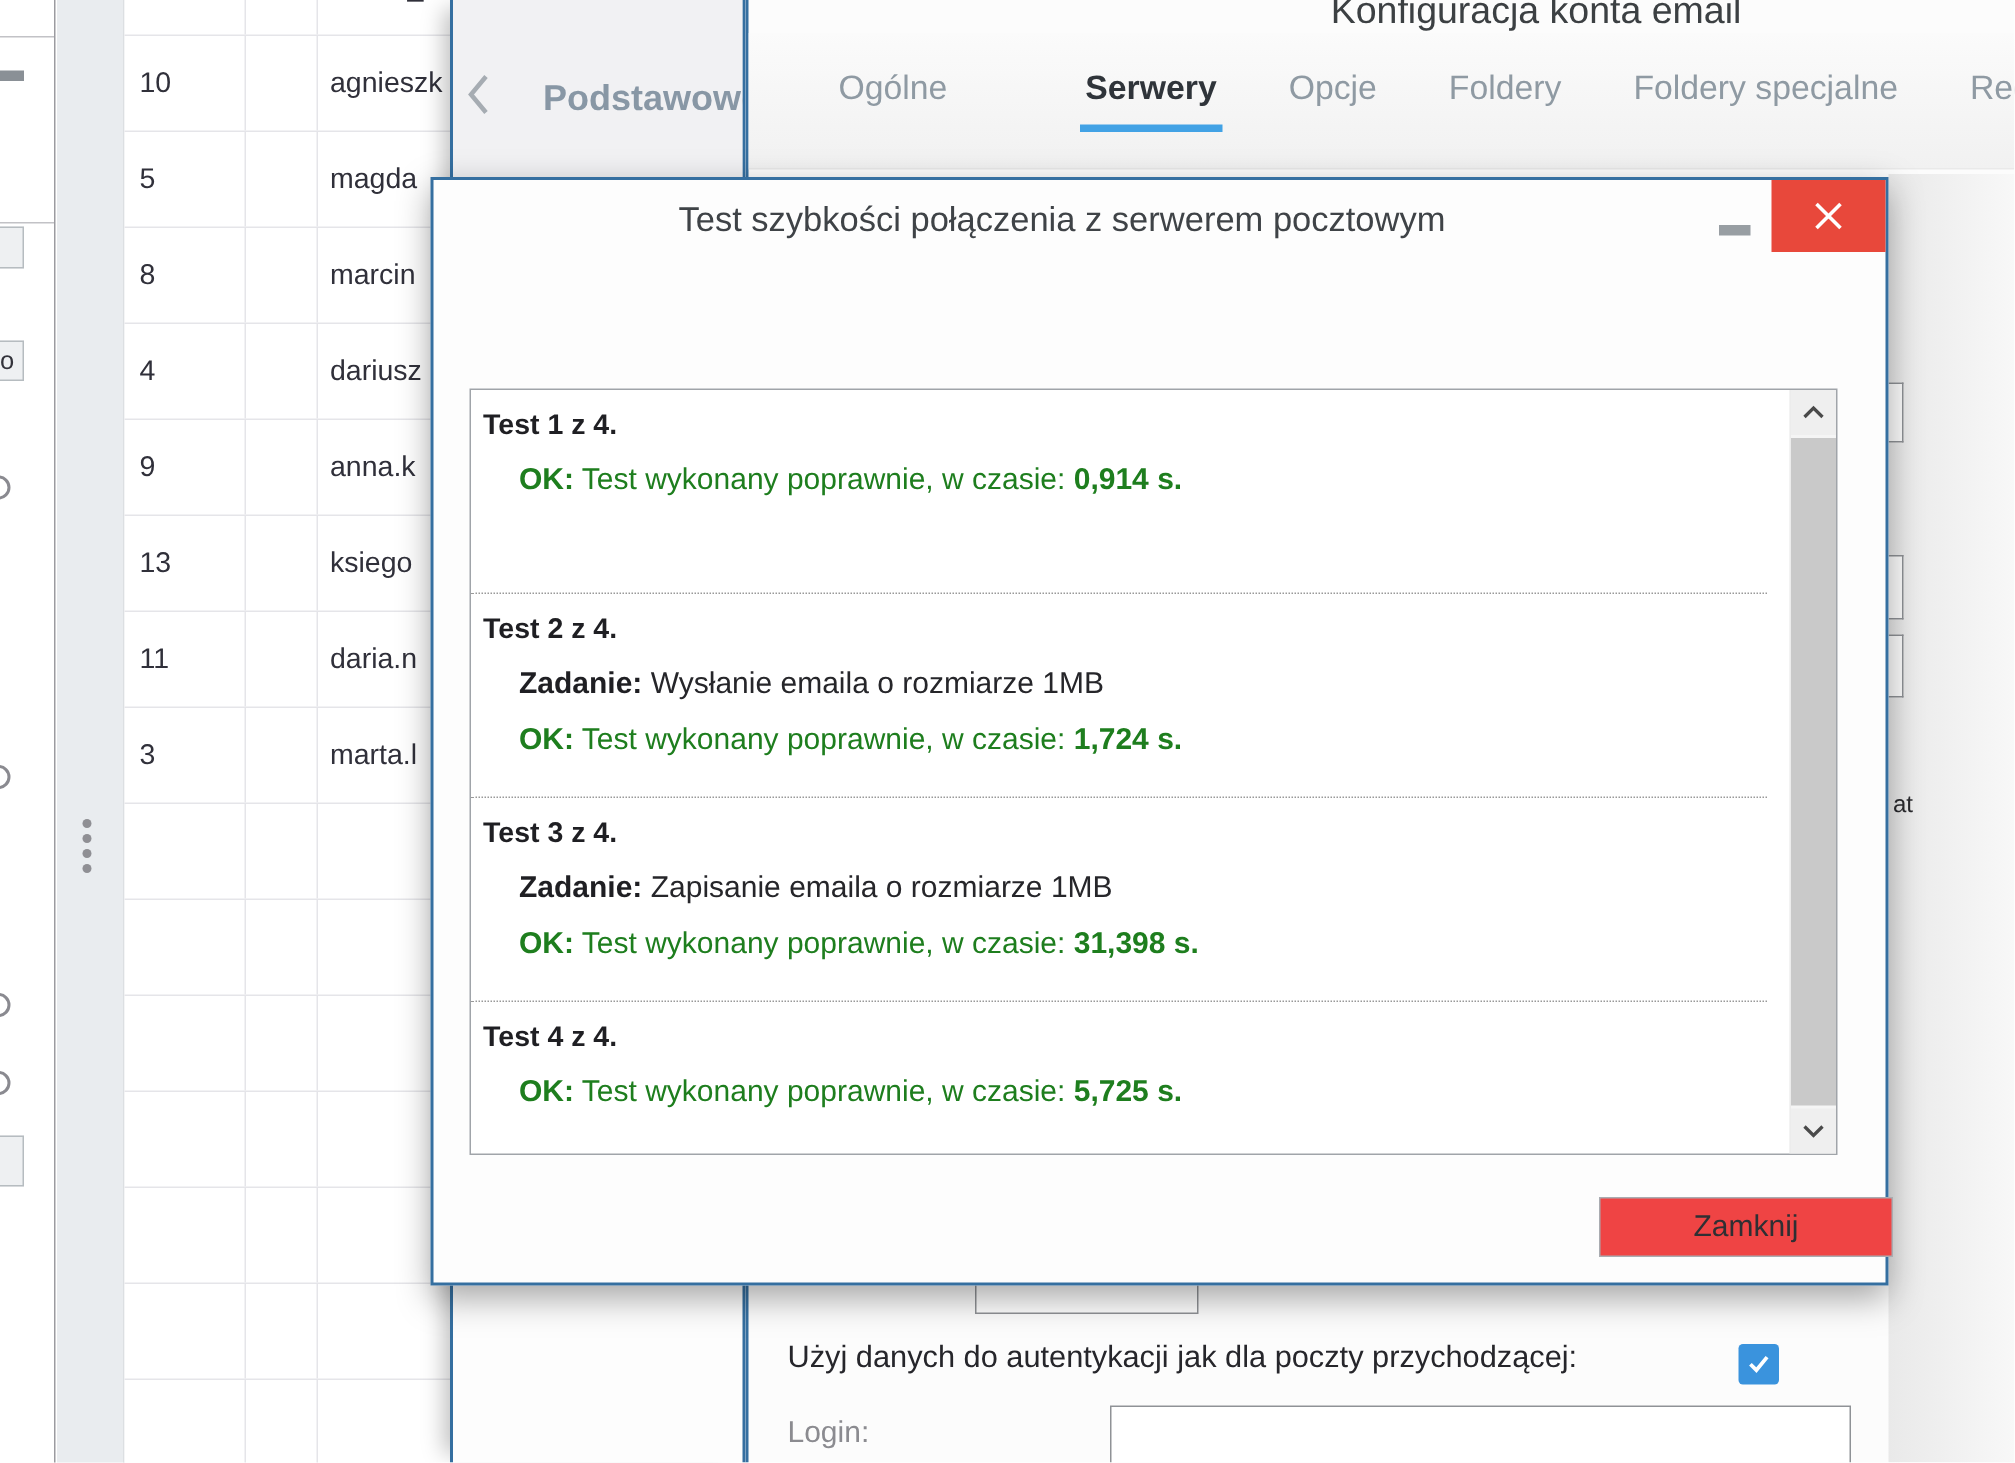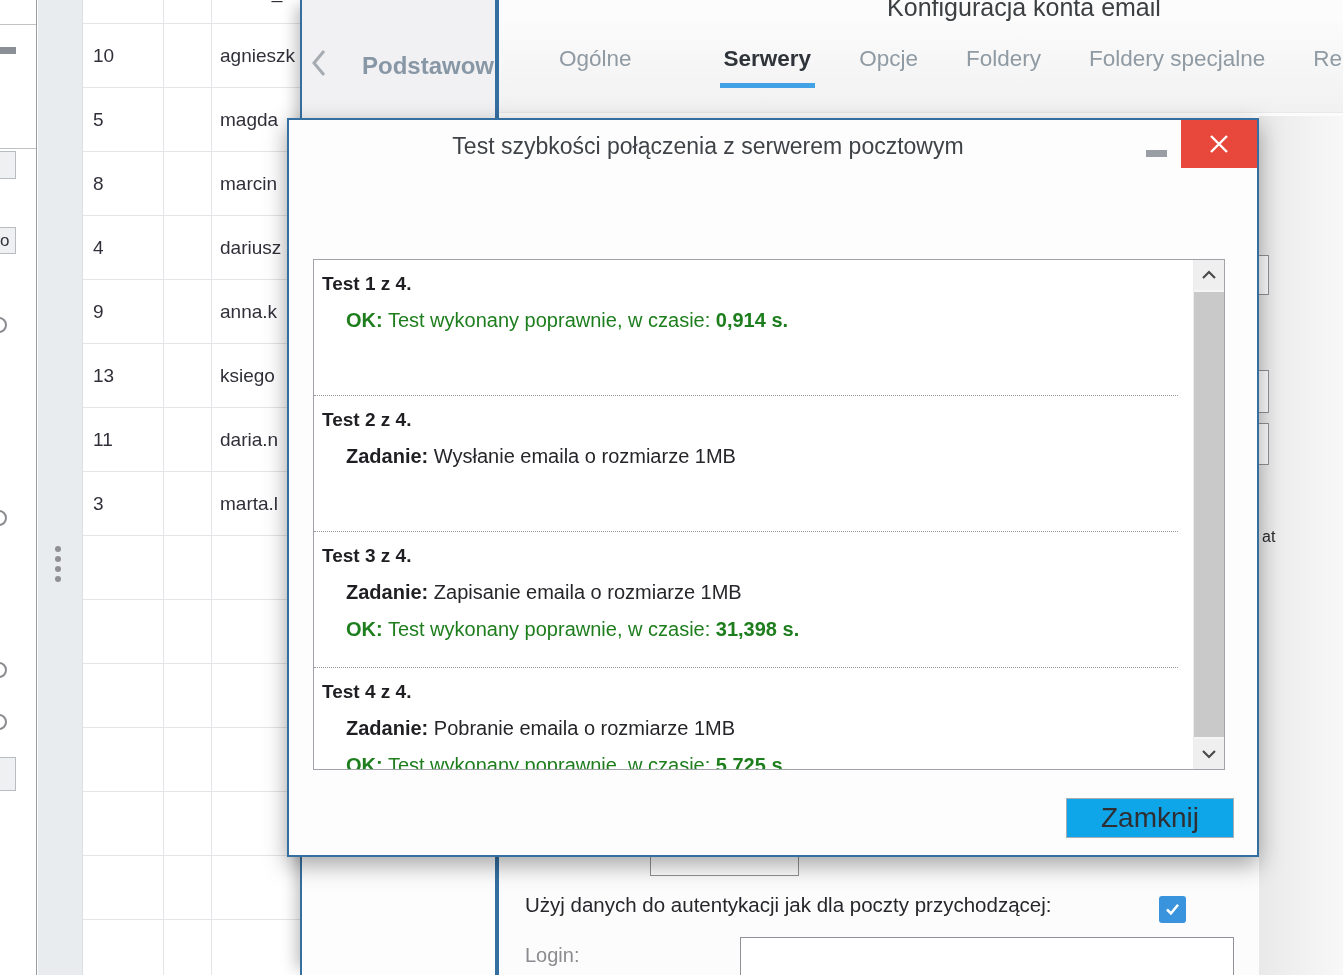--- a/index.html
+++ b/index.html
@@ -93,22 +93,22 @@
   .t-line b { color:#1f1f23; }
   .t-ok { color:#1e7e1e; }
   .t-ok b, .t-ok .time { color:#1e7e1e; font-weight:bold; }
   .scrollbar { position:absolute; right:0; top:0; bottom:0; width:31px; background:#f5f5f5;
                border-left:1px solid #ececec; }
   .sb-btn { position:absolute; left:0; right:0; height:30px; background:#efefef;
             display:flex; align-items:center; justify-content:center; cursor:pointer; }
   .sb-up { top:0; } .sb-down { bottom:0; }
   .sb-thumb { position:absolute; left:0; right:0; top:32px; height:445px; background:#c9c9c9;
               cursor:grab; }
-  .close-btn { position:absolute; left:777px; top:678px; width:168px; height:40px;
-               background:#0ea5e9; border:1px solid #a9acb1; font-size:28px; color:#2f2f33;
+  .close-btn { position:absolute; left:777px; top:678px; width:196px; height:40px;
+               background:#ef4444; border:1px solid #a9acb1; font-size:20px; color:#2f2f33;
                display:flex; align-items:center; justify-content:center; cursor:pointer; }
 </style>
 </head>
 <body>
 
 <div class="bg-table">
   <div class="gutter"></div>
   <div class="rows">
 
       <div class="trow">
@@ -290,37 +290,37 @@
           <div class="t-line t-ok">
             <b>OK:</b> <span>Test wykonany poprawnie, w czasie:</span> <span class="time">0,914 s.</span>
           </div>
         </div>
 
         <div class="test-block">
           <div class="t-head">Test 2 z 4.</div>
           <div class="t-line">
             <b>Zadanie:</b> <span>Wysłanie emaila o rozmiarze 1MB</span>
           </div>
+          <div class="t-line t-ok">
+            <b>OK:</b> <span>Test wykonany poprawnie, w czasie:</span> <span class="time">1,724 s.</span>
+          </div>
         </div>
 
         <div class="test-block">
           <div class="t-head">Test 3 z 4.</div>
           <div class="t-line">
             <b>Zadanie:</b> <span>Zapisanie emaila o rozmiarze 1MB</span>
           </div>
           <div class="t-line t-ok">
             <b>OK:</b> <span>Test wykonany poprawnie, w czasie:</span> <span class="time">31,398 s.</span>
           </div>
         </div>
 
         <div class="test-block">
           <div class="t-head">Test 4 z 4.</div>
-          <div class="t-line">
-            <b>Zadanie:</b> <span>Pobranie emaila o rozmiarze 1MB</span>
-          </div>
           <div class="t-line t-ok">
             <b>OK:</b> <span>Test wykonany poprawnie, w czasie:</span> <span class="time">5,725 s.</span>
           </div>
         </div>
       </div>
     <div class="scrollbar">
       <div class="sb-btn sb-up">
         <svg width="16" height="10" viewBox="0 0 16 10">
             <path d="M2 8 L8 2 L14 8" stroke="#4a4a4a" stroke-width="2.2" fill="none"></path>
           </svg>

